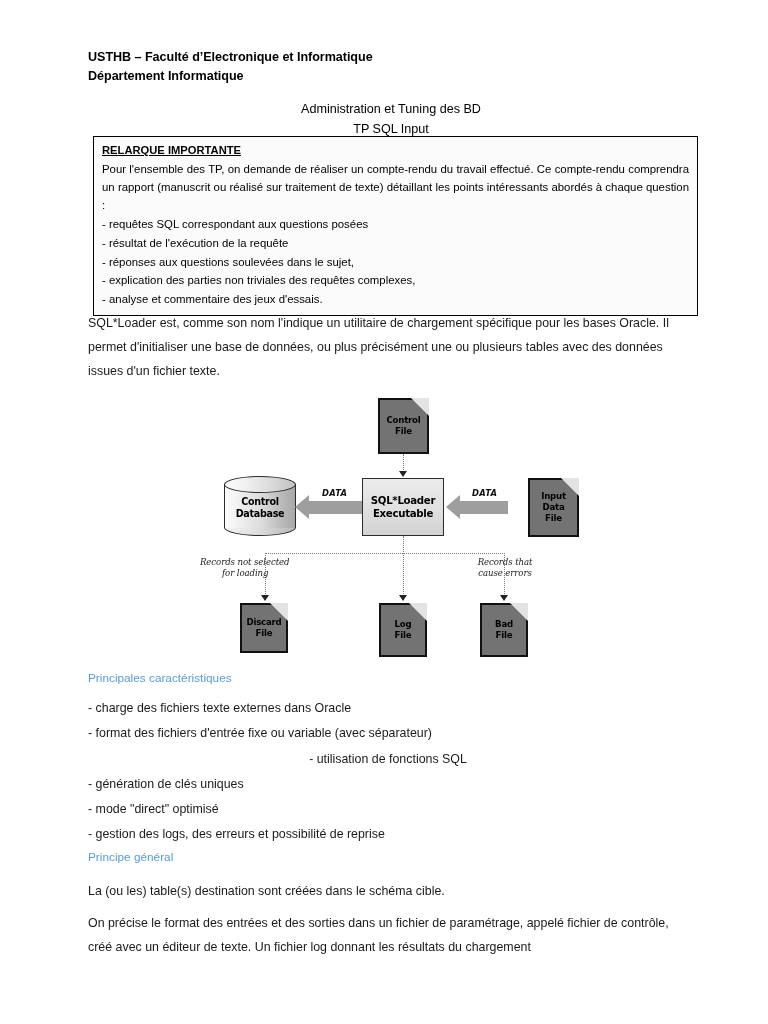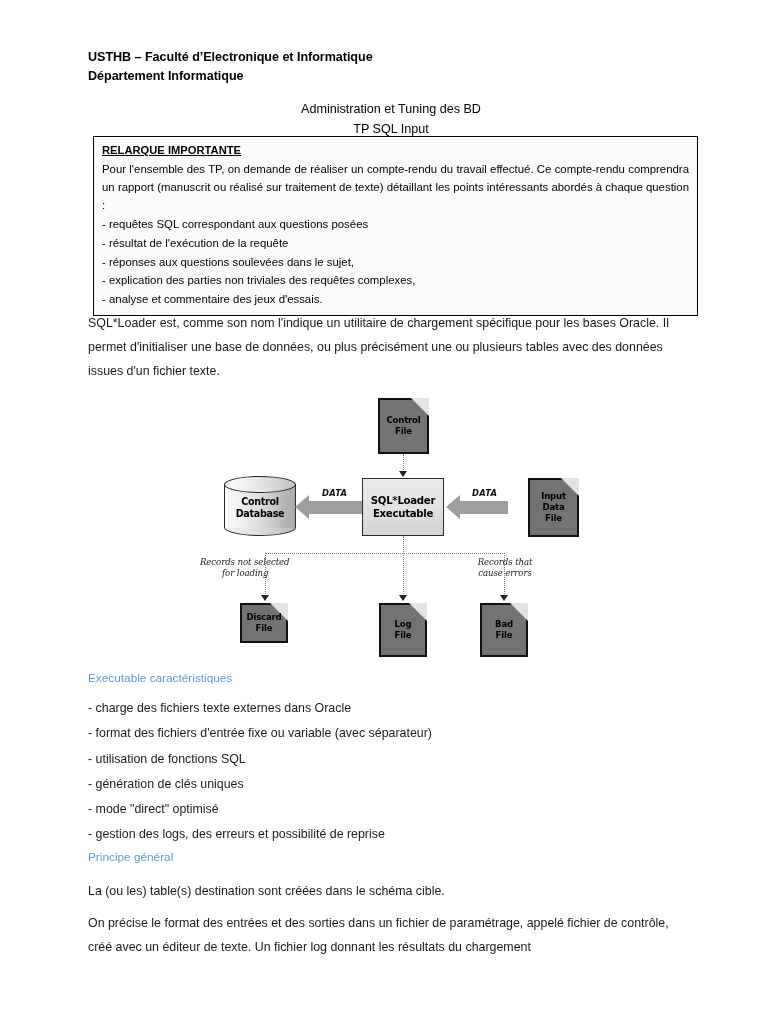--- a/index.html
+++ b/index.html
@@ -380,21 +380,21 @@
     <div class="dotted-v" style="left:193px; top:161px; height:43px;"></div>
     <div class="tip-down" style="left:189px; top:203px;"></div>
 
     <div class="dotted-v" style="left:294px; top:161px; height:43px;"></div>
     <div class="tip-down" style="left:290px; top:203px;"></div>
     <div class="note" style="left:245px; top:165px; width:100px; text-align:center;font-style:italic;">
       <span>Records that</span><br>
       <span>cause errors</span>
     </div>
 
-    <div class="doc" style="left:30px; top:211px; width:48px; height:40px;">
+    <div class="doc" style="left:30px; top:211px; width:48px; height:50px;">
       <div class="foldcut"></div>
       <div class="folddiag"></div>
       <div class="doc-label">
         <span>Discard</span><br>
         <span>File</span>
       </div>
     </div>
 
     <div class="doc" style="left:169px; top:211px; width:48px; height:54px;">
       <div class="foldcut"></div>
@@ -409,24 +409,24 @@
       <div class="foldcut"></div>
       <div class="folddiag"></div>
       <div class="doc-label">
         <span>Bad</span><br>
         <span>File</span>
       </div>
     </div>
 
   </div>
 
-  <div class="section-head head-features">Executable caractéristiques</div>
+  <div class="section-head head-features">Principales caractéristiques</div>
   <div class="bullet" style="top:699px;">- charge des fichiers texte externes dans Oracle</div>
   <div class="bullet" style="top:724px;">- format des fichiers d'entrée fixe ou variable (avec séparateur)</div>
-  <div class="bullet" style="top:750px;">- utilisation de fonctions SQL</div>
+  <div class="bullet" style="top:750px;text-align:center;">- utilisation de fonctions SQL</div>
   <div class="bullet" style="top:775px;">- génération de clés uniques</div>
   <div class="bullet" style="top:800px;">- mode "direct" optimisé</div>
   <div class="bullet" style="top:825px;">- gestion des logs, des erreurs et possibilité de reprise</div>
 
   <div class="section-head head-principle">Principe général</div>
   <div class="para para-tables">La (ou les) table(s) destination sont créées dans le schéma cible.</div>
   <div class="para para-format">On précise le format des entrées et des sorties dans un fichier de paramétrage, appelé fichier de contrôle, créé avec un éditeur de texte. Un fichier log donnant les résultats du chargement</div>
 
 </div>
 

